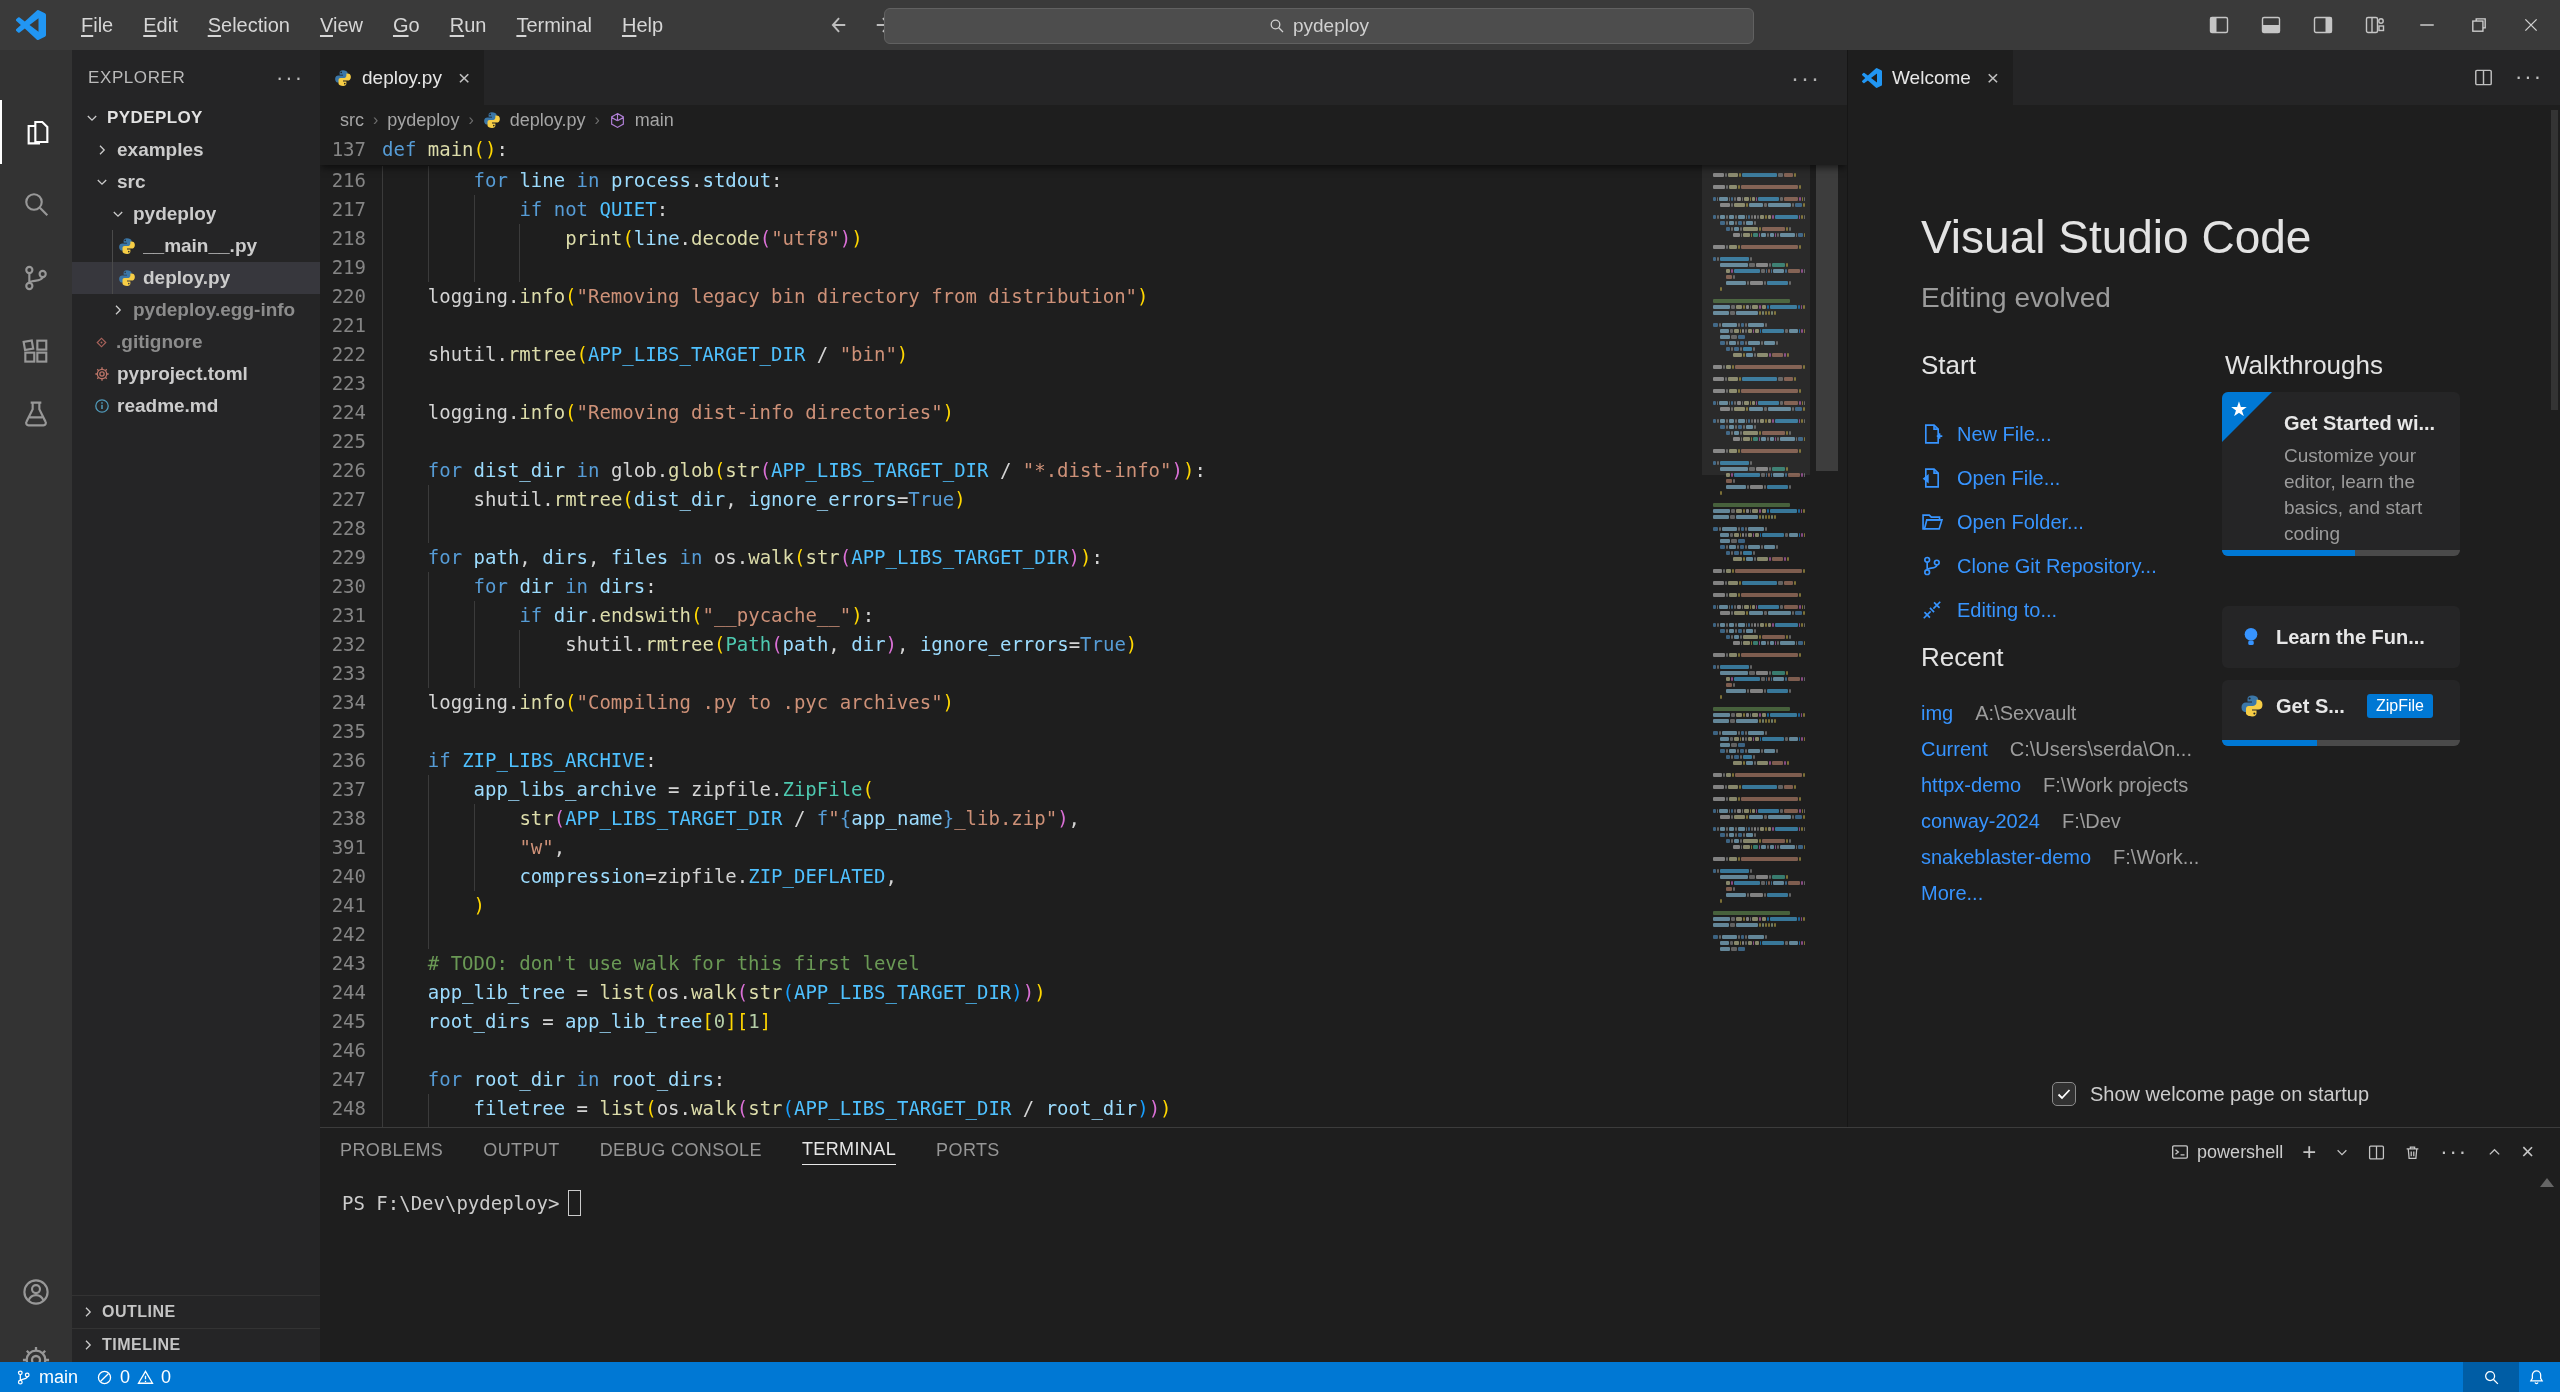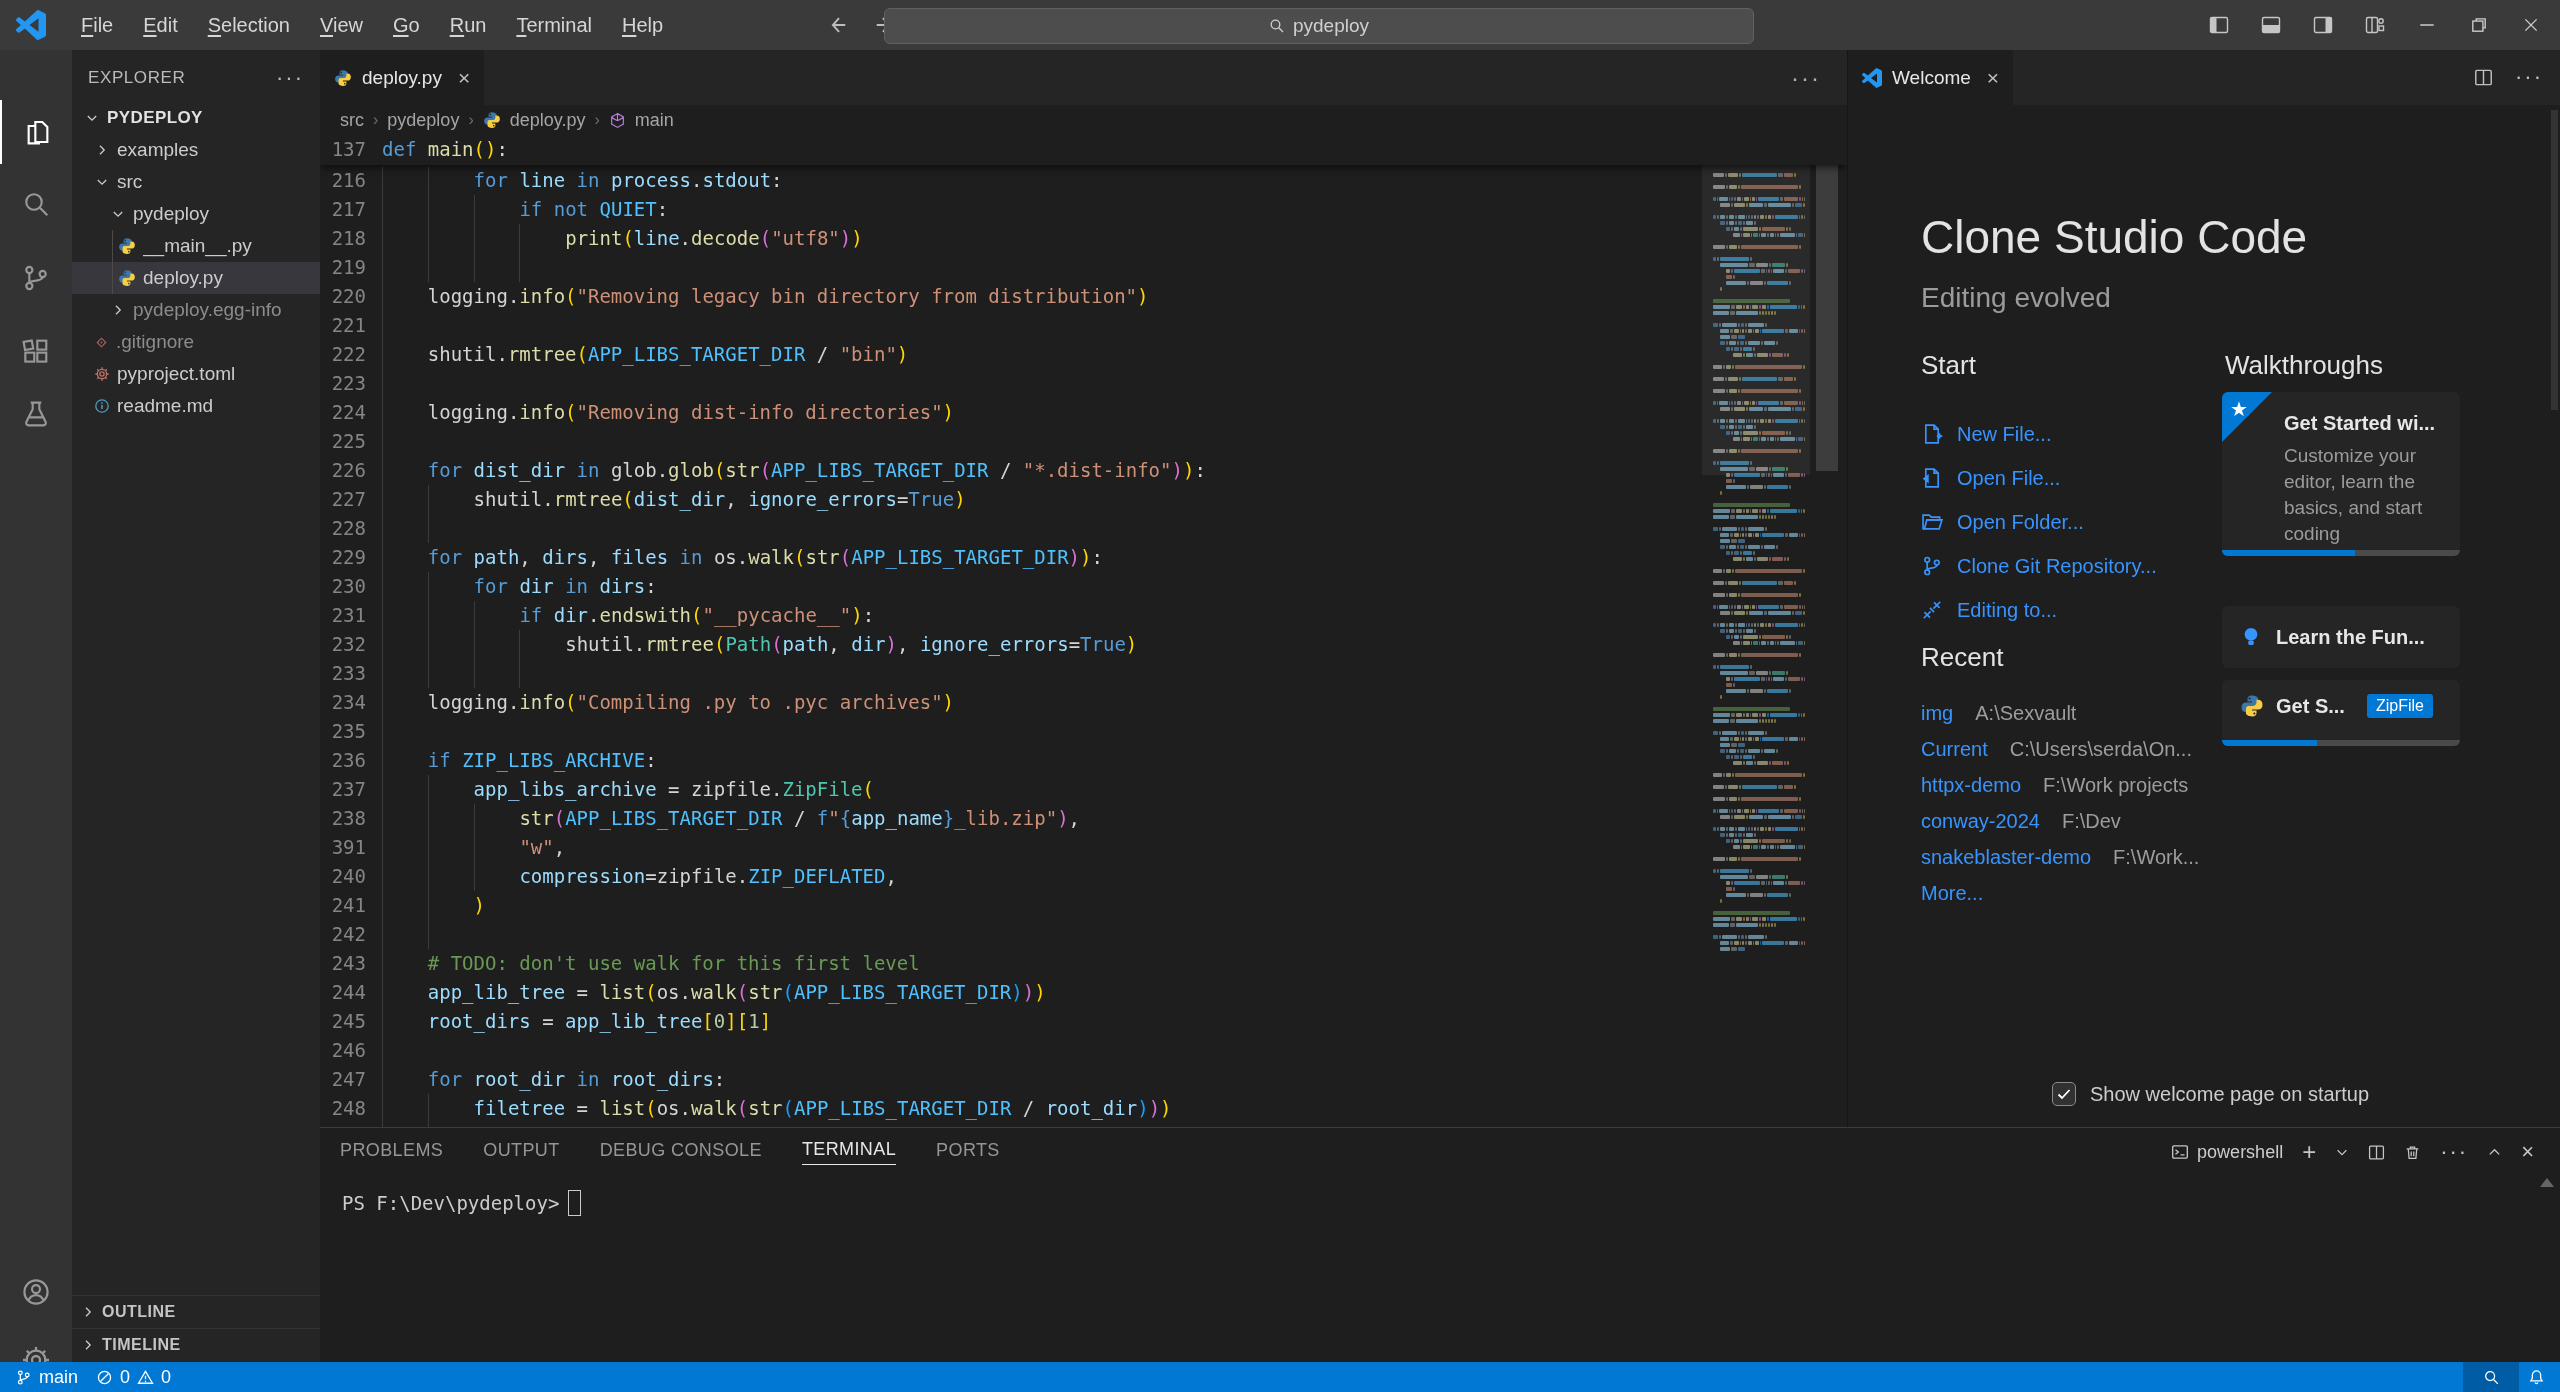--- a/index.html
+++ b/index.html
@@ -20,21 +20,21 @@
   #activitybar{position:absolute;left:0;top:50px;width:72px;height:1312px;background:#333333;}
   .act-icon{position:absolute;left:0;width:72px;height:64px;display:flex;align-items:center;justify-content:center;}
   .act-icon.active{border-left:2px solid #ffffff;}
   
   #sidebar{position:absolute;left:72px;top:50px;width:248px;height:1312px;background:#252526;}
   #sidebar-header{display:flex;align-items:center;justify-content:space-between;padding:0 16px;height:56px;
     font-size:17px;color:#bbbbbb;letter-spacing:.6px;}
   .tree-row{position:absolute;left:0;width:248px;height:32px;display:flex;align-items:center;font-size:19px;color:#cccccc;}
   .tree-row.selected{background:#37373d;}
   .tree-row.dim .lbl{color:#8c8c8c;}
-  .tree-row .lbl{margin-left:7px;white-space:nowrap;overflow:hidden;}
+  .tree-row .lbl{margin-left:7px;white-space:nowrap;overflow:hidden;font-weight:bold;}
   .tree-row.bold .lbl{font-weight:bold;color:#e2e2e2;font-size:17px;letter-spacing:.4px;}
   .tree-guide{position:absolute;left:40px;width:1px;background:#4a4a4a;}
   .side-section{position:absolute;left:0;width:248px;height:33px;border-top:1px solid #333333;display:flex;align-items:center;
     font-size:16px;font-weight:bold;color:#c5c5c5;letter-spacing:.5px;padding-left:8px;box-sizing:border-box;gap:6px;}
   
   #editor-group{position:absolute;left:320px;top:50px;width:1527px;height:1077px;background:#1e1e1e;}
   #etabs{position:absolute;left:0;top:0;width:100%;height:55px;background:#252526;}
   .tab{position:absolute;top:0;height:55px;background:#1e1e1e;display:flex;align-items:center;padding:0 14px;gap:10px;
     font-size:19px;color:#e7e7e7;}
   .tab .closex{color:#c0c0c0;font-size:21px;margin-left:6px;}
@@ -1697,21 +1697,21 @@
       <span>
           <svg width="19" height="19" viewBox="0 0 16 16">
             <rect x="1.5" y="2" width="13" height="12" rx="1" fill="none" stroke="#c0c0c0" stroke-width="1.2"></rect>
             <path d="M8 2v12" stroke="#c0c0c0" stroke-width="1.2"></path>
           </svg>
         </span>
       <span style="font-size:22px;letter-spacing:2px;">···</span>
     </div>
   </div>
 
-  <div id="welcome-title">Clone Studio Code</div>
+  <div id="welcome-title">Visual Studio Code</div>
   <div id="welcome-sub">Editing evolved</div>
 
   <div class="w-heading" style="left:73px;top:300px;">Start</div>
   <div id="start-list">
       <div class="start-item">
         <span>
           <svg width="22" height="22" viewBox="0 0 16 16">
             <g fill="none" stroke="#3794FF" stroke-width="1.2">
               <path d="M9.5 1.5h-6v13h9v-10z"></path>
               <path d="M9.5 1.5v3h3"></path>

